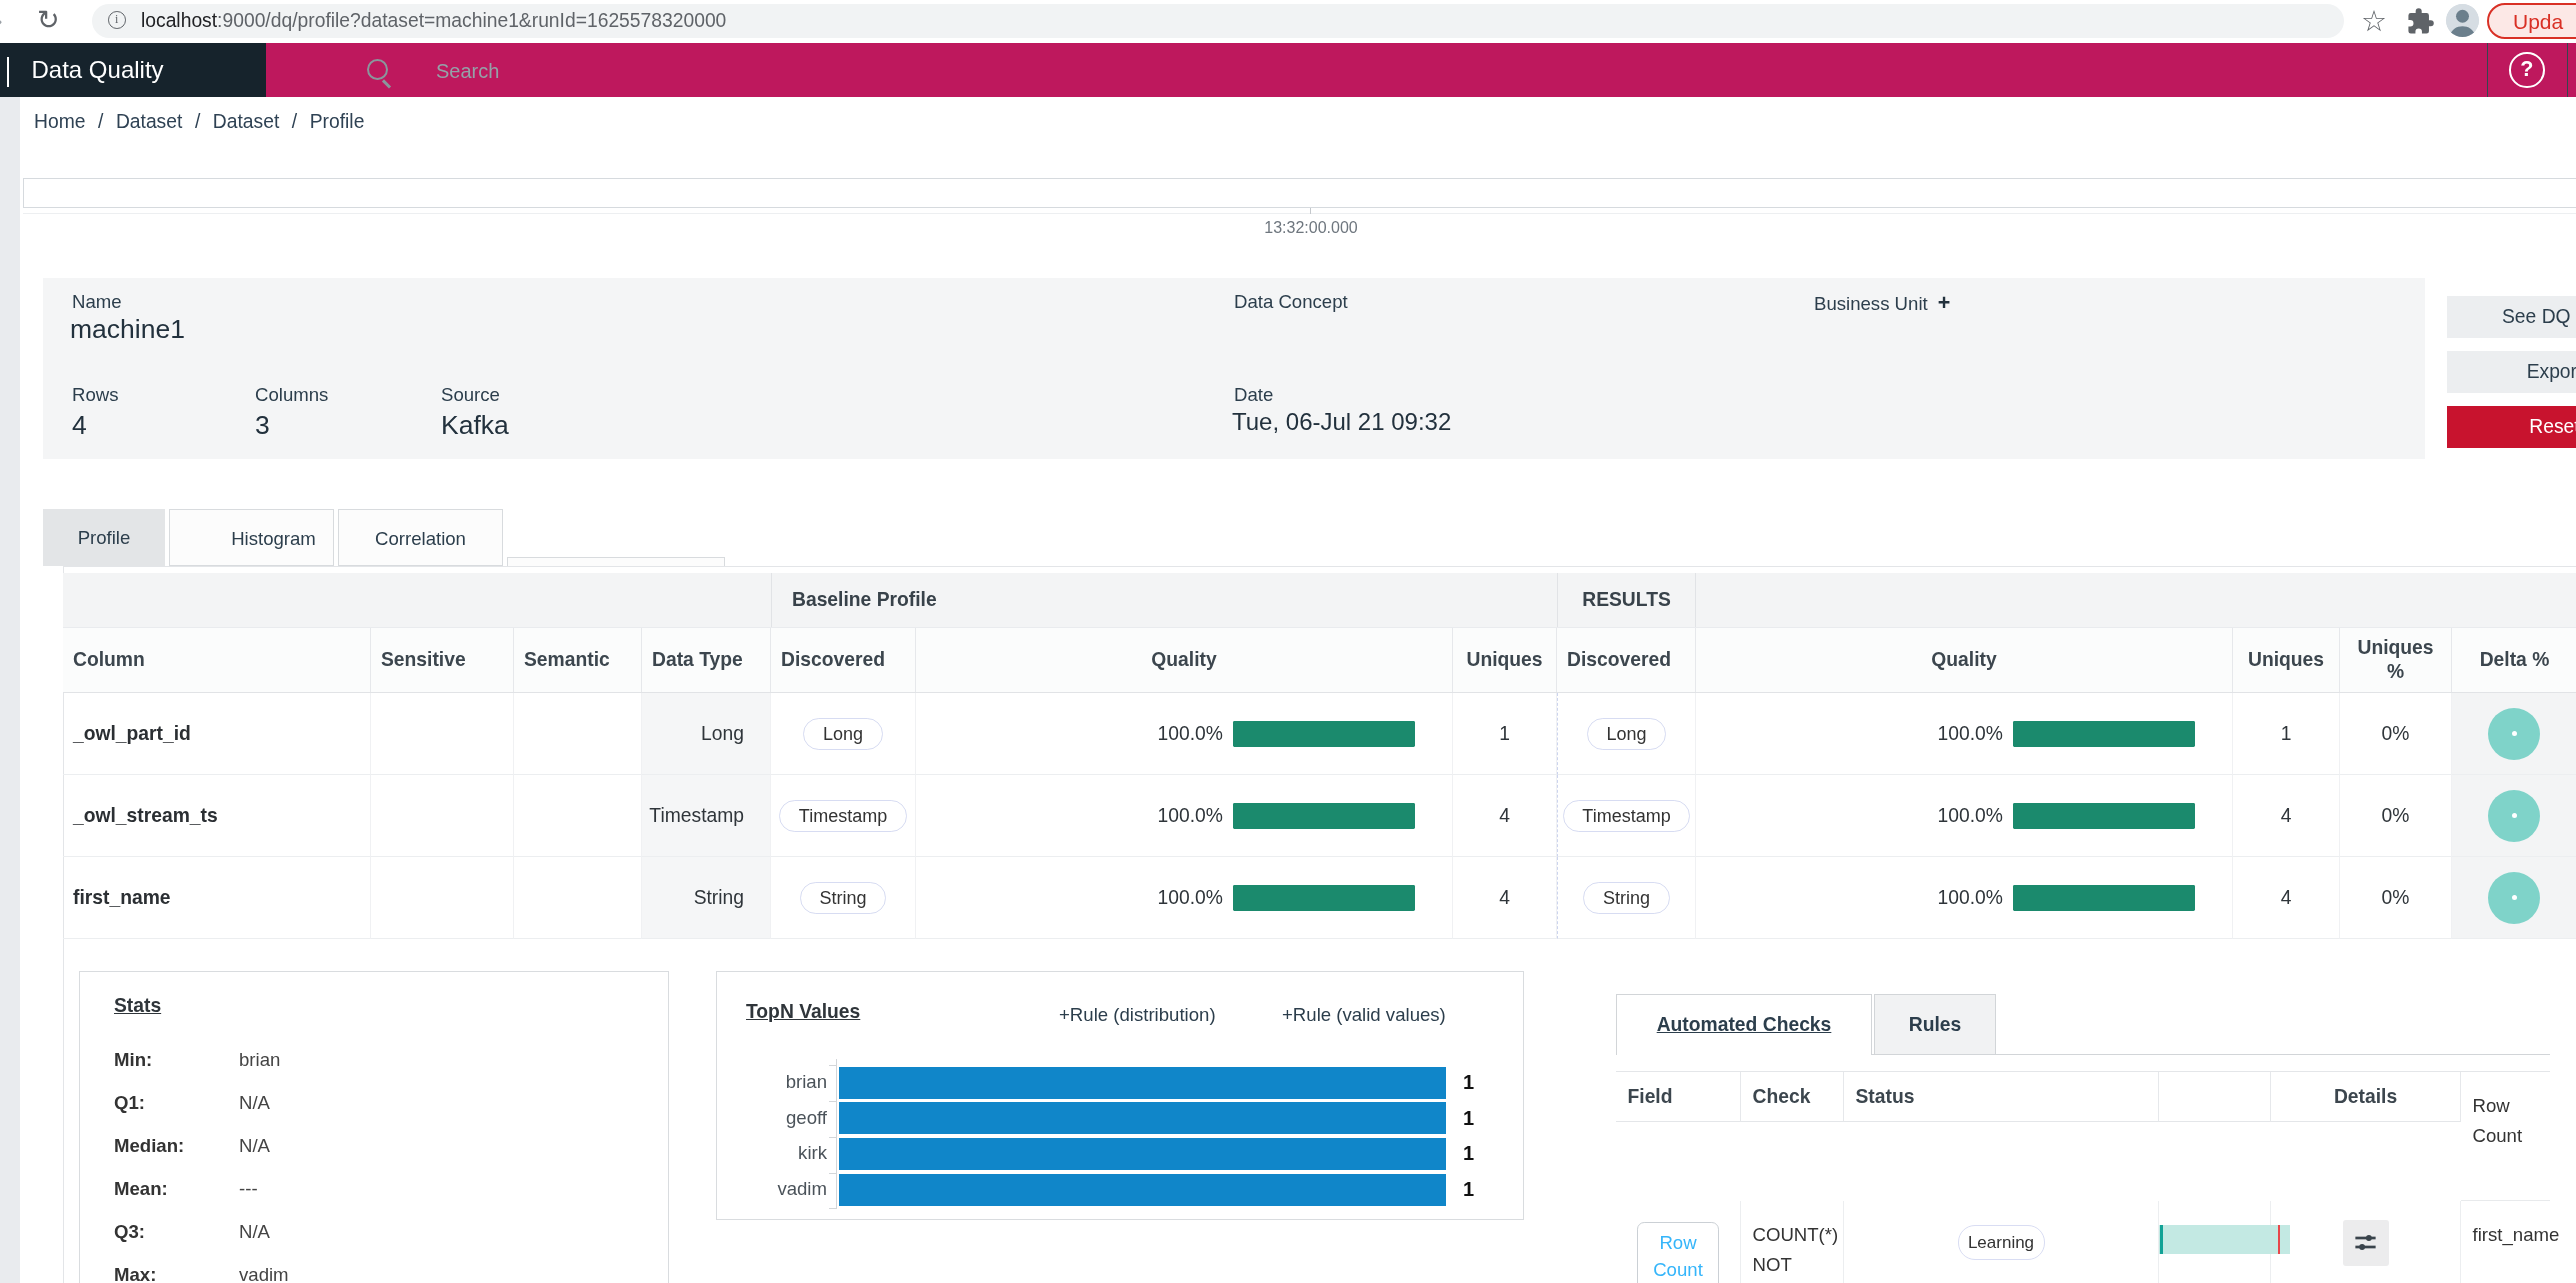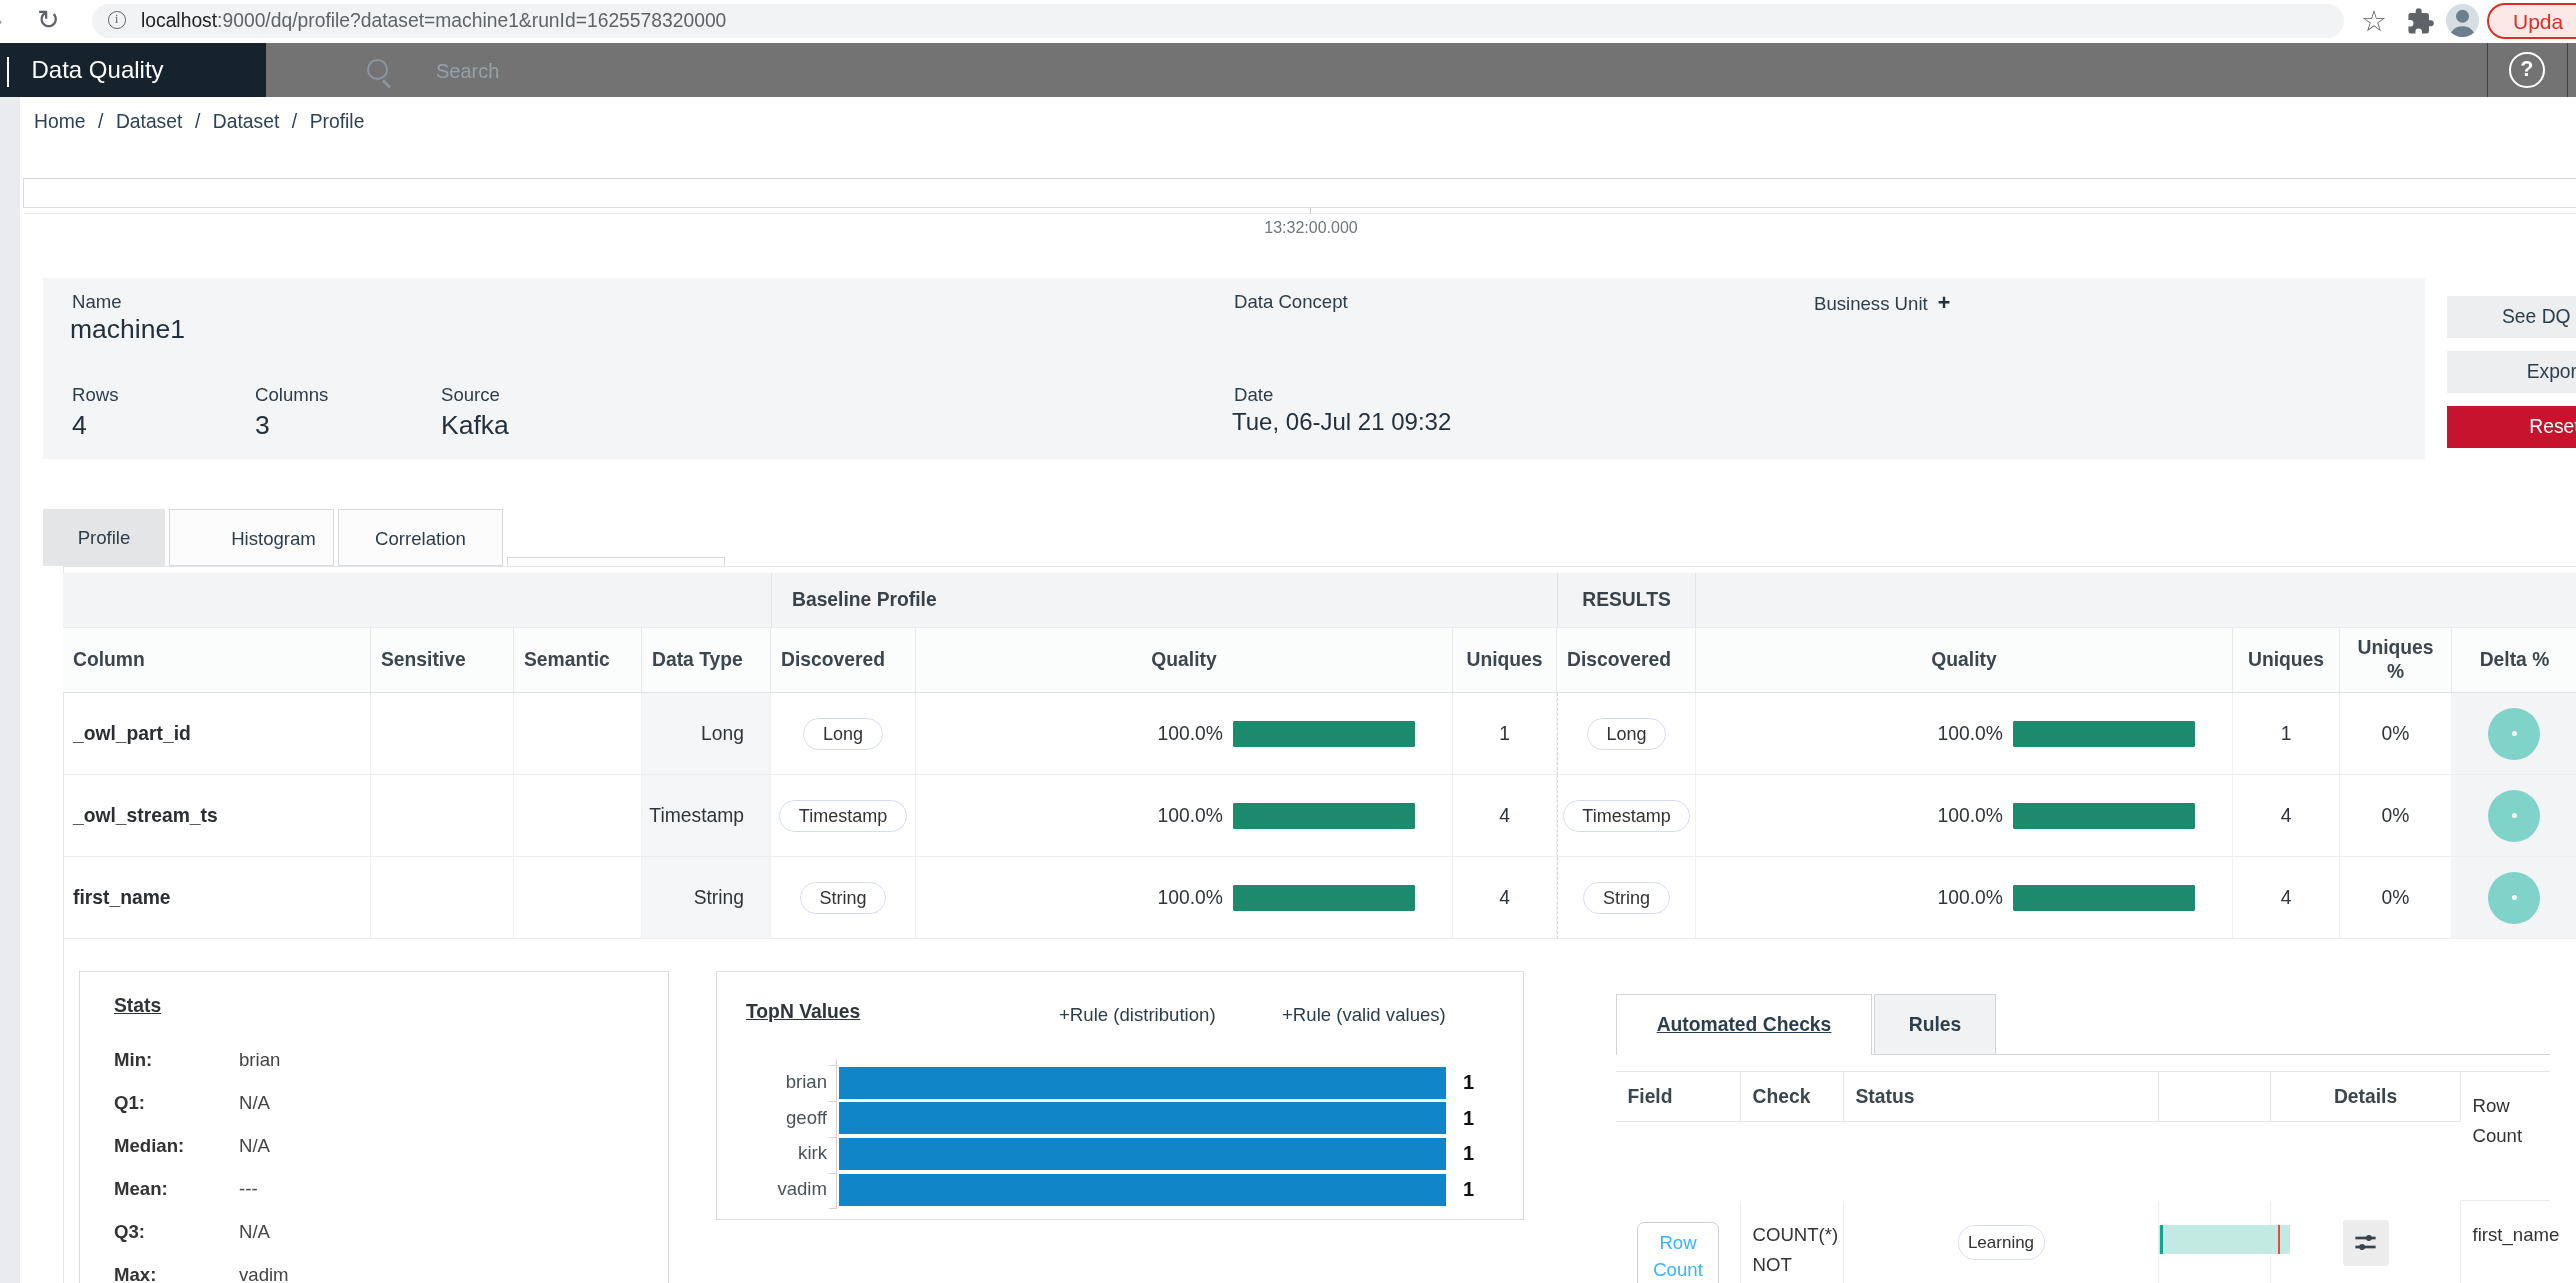--- a/index.html
+++ b/index.html
@@ -16,21 +16,21 @@
              color:#5f6368;font-size:12px;line-height:15.8px;text-align:center;font-family:"Liberation Serif",serif;}
   #url-text{left:49px;top:6.4px;font-size:19.3px;color:#5f6368;white-space:nowrap;}
   #url-text .host{color:#202124;}
   #star-icon{left:2361px;top:4.3px;font-size:29px;color:#5f6368;}
   #ext-icon{left:2406px;top:7.2px;}
   #avatar{left:2446px;top:4.3px;width:33px;height:33px;border-radius:50%;overflow:hidden;background:#d6dde3;}
   #update-badge{left:2487px;top:2.9px;width:129px;height:36px;border:2.1px solid #d93025;border-radius:18.6px;
                 background:#fce8e6;color:#d93025;font-size:21px;line-height:33px;padding-left:24px;box-sizing:border-box;}
 
   
-  #navbar{left:0;top:43px;width:2576px;height:54px;background:#737373;}
+  #navbar{left:0;top:43px;width:2576px;height:54px;background:#be185d;}
   #brand-block{left:0;top:0;width:266px;height:54px;background:#16232c;}
   #brand-accent{left:7.2px;top:14.3px;width:2.1px;height:30px;background:#fff;}
   #app-title{left:31.5px;top:0;height:54px;line-height:54px;color:#fff;font-size:24px;}
   #search-icon{left:367px;top:15.8px;width:17px;height:17px;border:2.9px solid #8a969c;border-radius:50%;}
   #search-icon::after{content:"";position:absolute;left:15.8px;top:18.6px;width:2.9px;height:10px;background:#8a969c;transform:rotate(-45deg);}
   #search-input{left:434px;top:10px;width:645px;height:34px;background:transparent;border:none;outline:none;
                 color:#cfd6da;font-size:20px;font-family:"Liberation Sans",sans-serif;}
   #search-input::placeholder{color:#95a1a8;}
   .nav-divider{top:0;width:0.7px;height:54px;background:#35464f;}
   #help-icon{left:2509px;top:9.3px;width:31.5px;height:31.5px;border:2.1px solid #fff;border-radius:50%;

